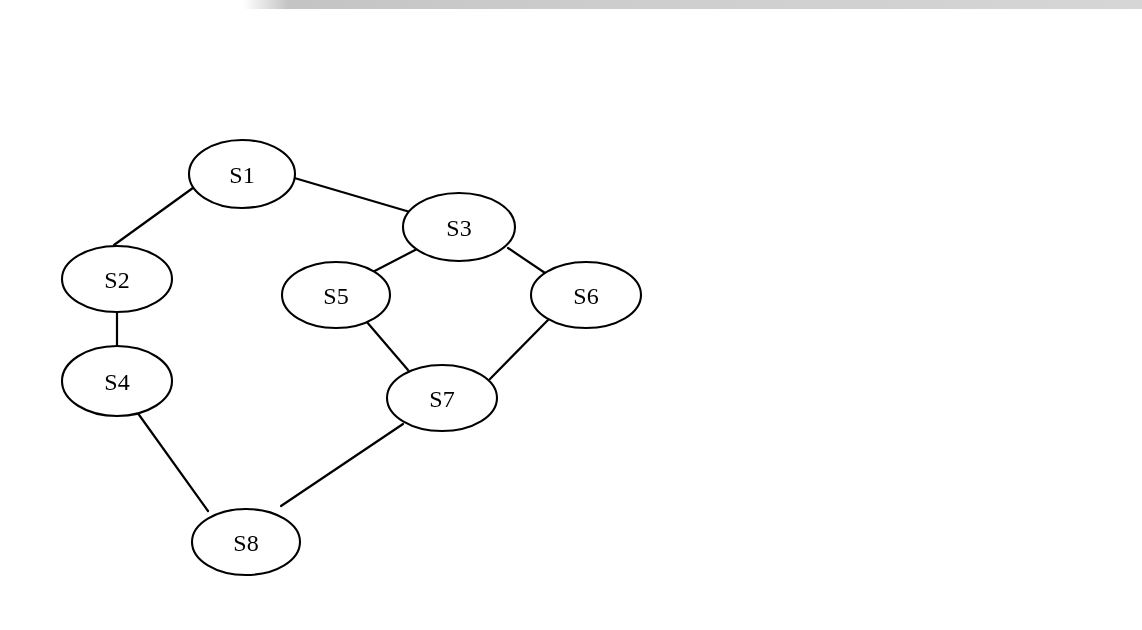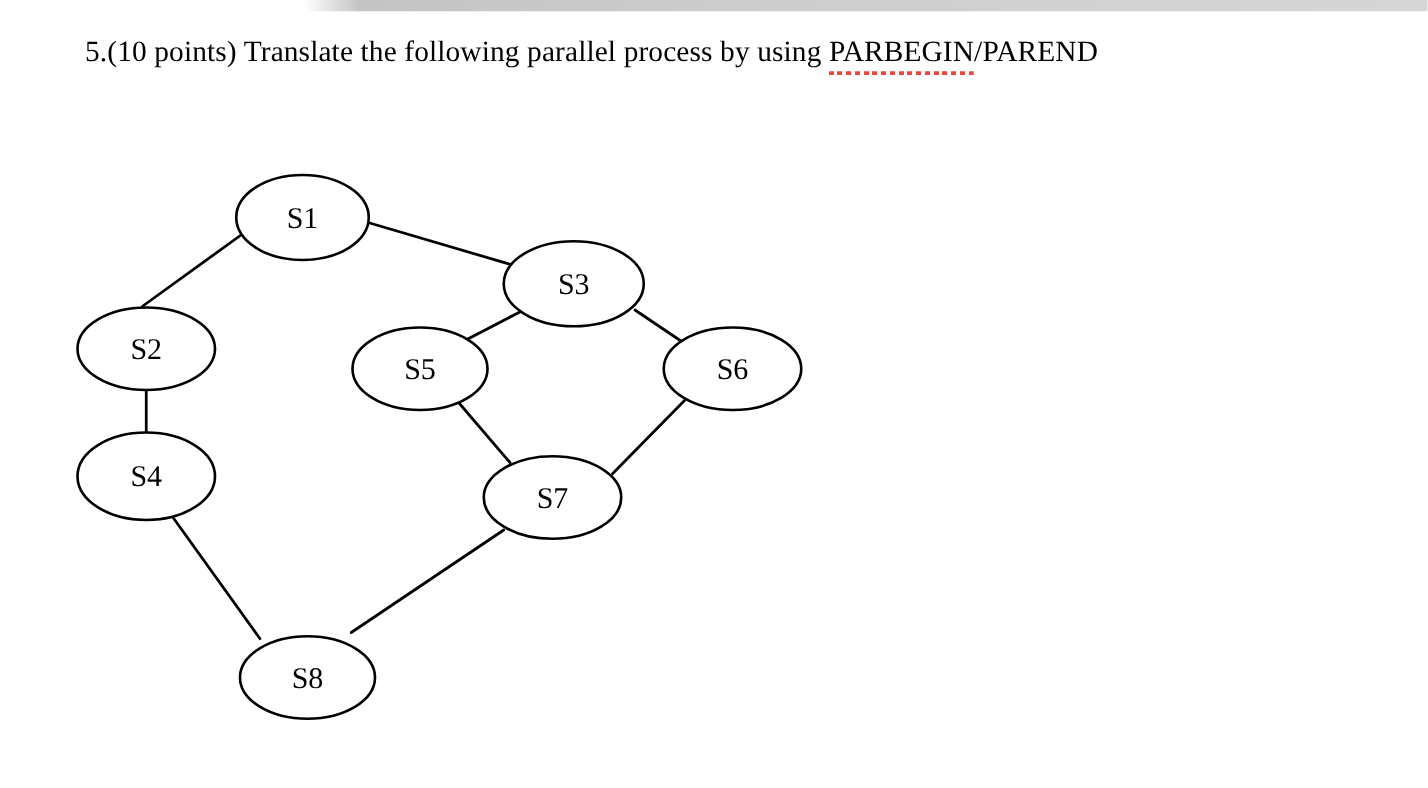--- a/index.html
+++ b/index.html
@@ -87,21 +87,20 @@
     text-anchor: middle;
     dominant-baseline: central;
   }
 </style>
 </head>
 <body>
 
 <div id="top-bar"></div>
 
 <div id="question">
-  <span class="line"><span>5.(10 points) Translate the following parallel process by using </span><span class="spell-error"><span>PARBEGIN</span><span class="underline"></span></span><span>/PAREND</span></span>
 </div>
 
 <svg id="diagram" viewBox="0 0 1142 630">
   <g id="edges-group">
       <line class="edge" x1="197" y1="185" x2="114" y2="245" stroke="#000000"></line>
       <line class="edge" x1="291" y1="177" x2="410" y2="212" stroke="#000000"></line>
       <line class="edge" x1="117" y1="311" x2="117" y2="348" stroke="#000000"></line>
       <line class="edge" x1="365" y1="276" x2="419" y2="248" stroke="#000000"></line>
       <line class="edge" x1="508" y1="248" x2="551" y2="277" stroke="#000000"></line>
       <line class="edge" x1="366" y1="321" x2="408" y2="370" stroke="#000000"></line>

